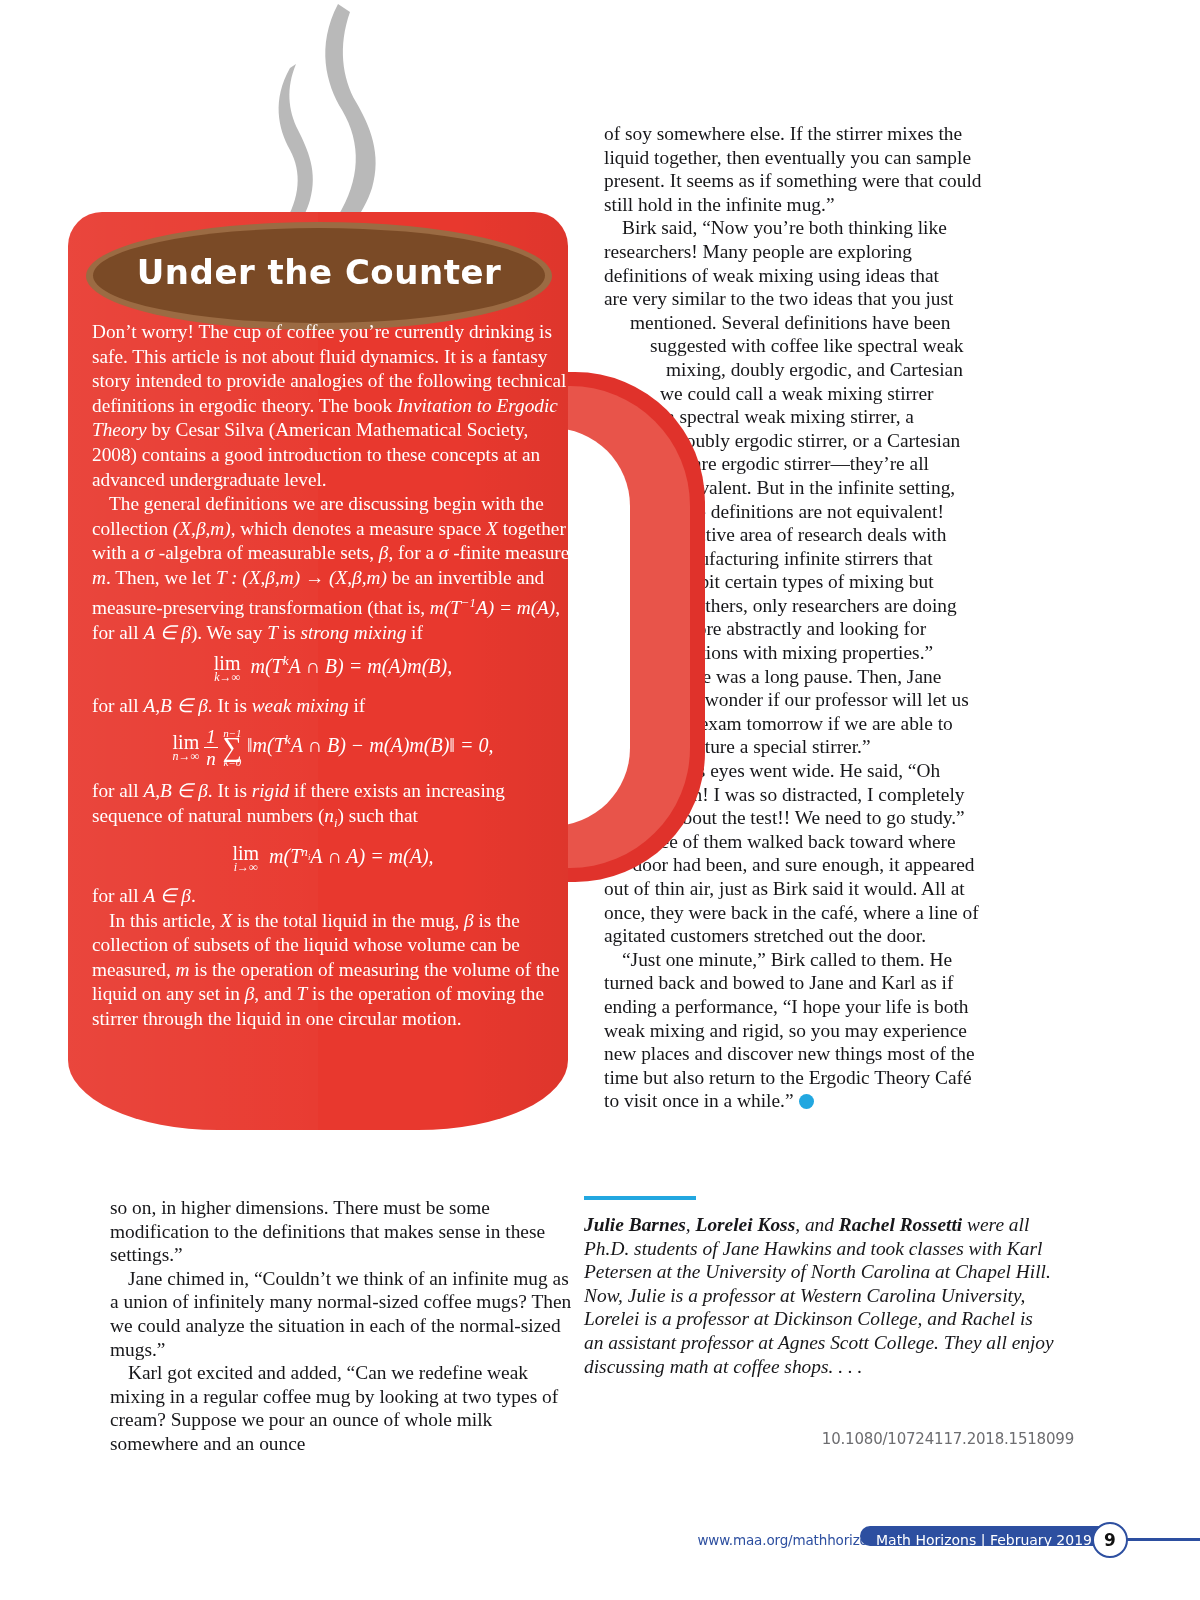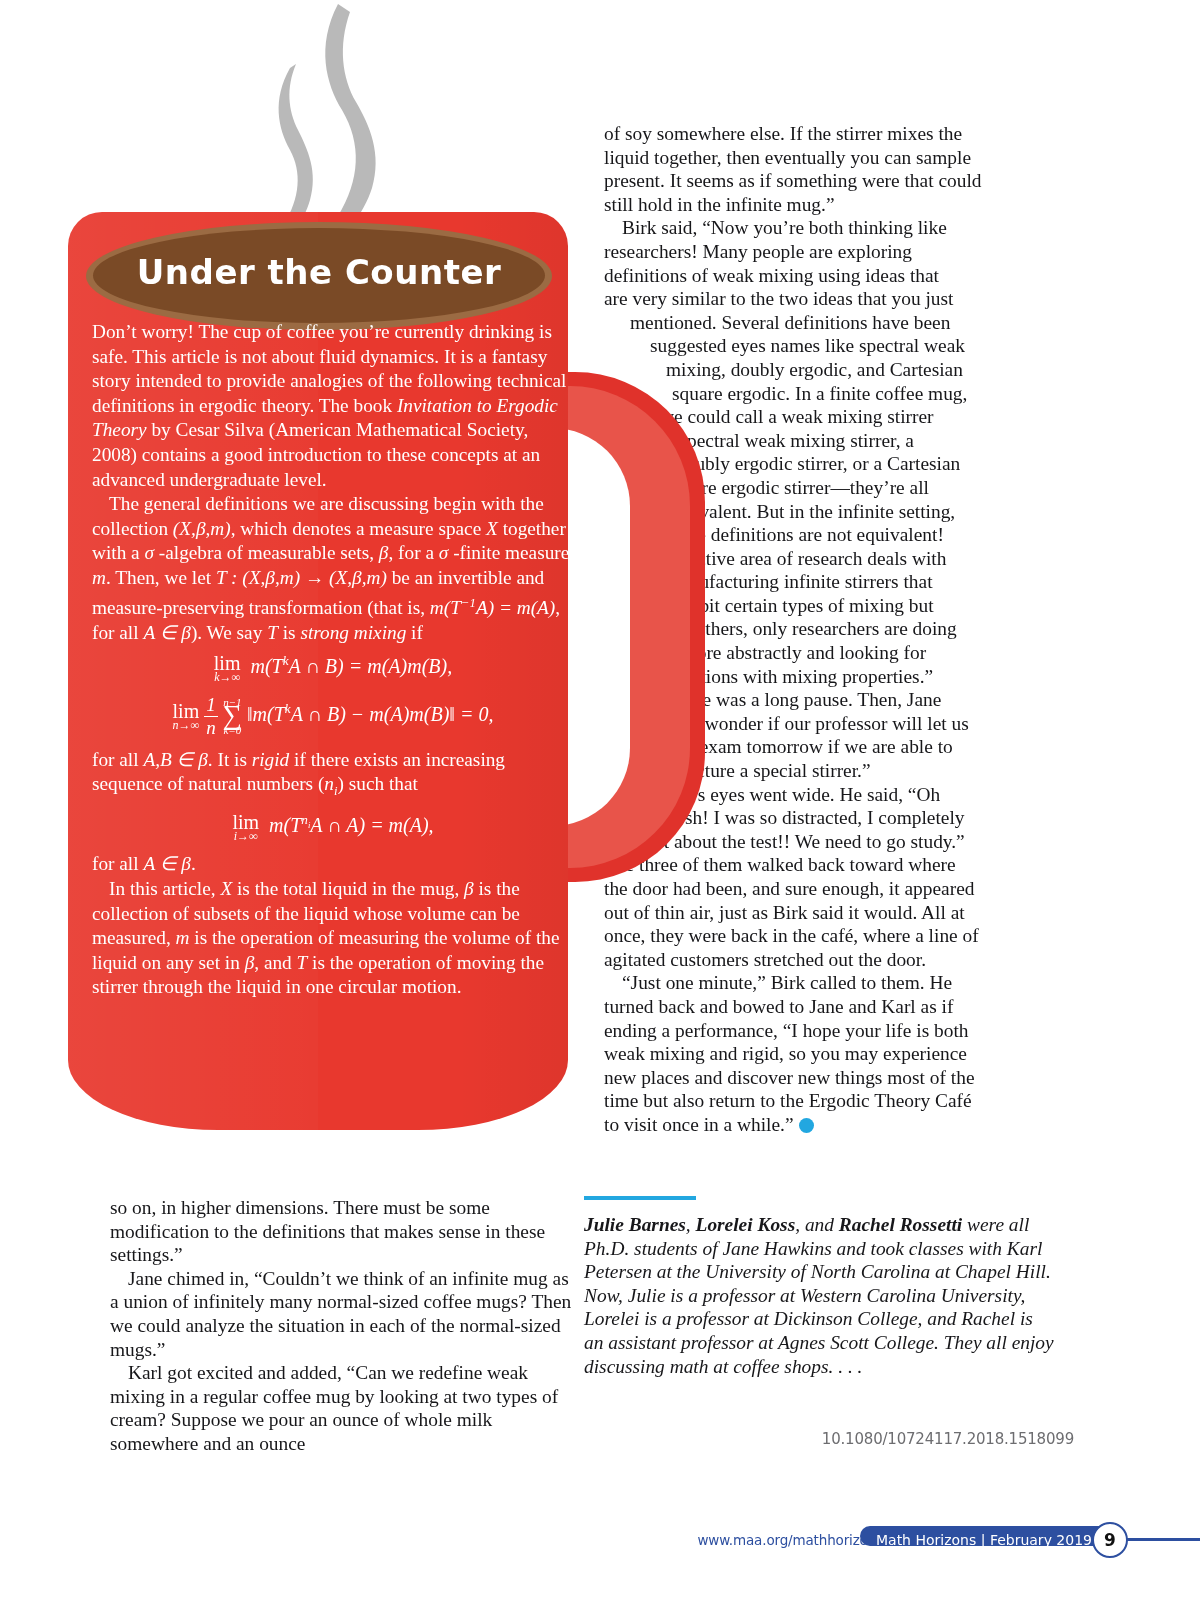--- a/index.html
+++ b/index.html
@@ -245,20 +245,21 @@
 
     <div class="mug-text">
       <p>Don’t worry! The cup of coffee you’re currently drinking is safe. This article is not about fluid dynamics. It is a fantasy story intended to provide analogies of the following technical definitions in ergodic theory. The book <i>Invitation to Ergodic Theory</i> by Cesar Silva (American Mathematical Society, 2008) contains a good introduction to these concepts at an advanced undergraduate level.</p>
       <p class="ind">The general definitions we are discussing begin with the collection <i>(X,β,m)</i>, which denotes a measure space <i>X</i> together with a <i>σ</i> -algebra of measurable sets, <i>β</i>, for a <i>σ</i> -finite measure <i>m</i>. Then, we let <i>T : (X,β,m) → (X,β,m)</i> be an invertible and measure-preserving transformation (that is, <i>m(T<sup>−1</sup>A) = m(A)</i>, for all <i>A ∈ β</i>). We say <i>T</i> is <i>strong mixing</i> if</p>
 
       <div class="eq">
         <span class="lim"><span class="big">lim</span><span class="sub">k→∞</span></span>
         <span>&nbsp;m(T<sup>k</sup>A ∩ B) = m(A)m(B),</span>
       </div>
 
+      <p>for all <i>A,B ∈ β</i>. It is <i>weak mixing</i> if</p>
 
       <div class="eq">
         <span class="lim"><span class="big">lim</span><span class="sub">n→∞</span></span>
         <span class="frac"><span class="n">1</span><span class="d">n</span></span>
         <span class="sum"><span class="up">n−1</span><span class="sg">∑</span><span class="dn">k=0</span></span>
         <span>‖m(T<sup>k</sup>A ∩ B) − m(A)m(B)‖ = 0,</span>
       </div>
 
       <p>for all <i>A,B ∈ β</i>. It is <i>rigid</i> if there exists an increasing sequence of natural numbers (<i>n<sub>i</sub></i>) such that</p>
 
@@ -276,23 +277,22 @@
     <div id="right-lines">
         <div class="line" style="margin-left: 0px;">of soy somewhere else. If the stirrer mixes the</div>
         <div class="line" style="margin-left: 0px;">liquid together, then eventually you can sample</div>
         <div class="line" style="margin-left: 0px;">present. It seems as if something were that could</div>
         <div class="line" style="margin-left: 0px;">still hold in the infinite mug.”</div>
         <div class="line" style="margin-left: 18px;">Birk said, “Now you’re both thinking like</div>
         <div class="line" style="margin-left: 0px;">researchers! Many people are exploring</div>
         <div class="line" style="margin-left: 0px;">definitions of weak mixing using ideas that</div>
         <div class="line" style="margin-left: 0px;">are very similar to the two ideas that you just</div>
         <div class="line" style="margin-left: 26px;">mentioned. Several definitions have been</div>
-        <div class="line" style="margin-left: 46px;">suggested eyes names like spectral weak</div>
+        <div class="line" style="margin-left: 46px;">suggested with coffee like spectral weak</div>
         <div class="line" style="margin-left: 62px;">mixing, doubly ergodic, and Cartesian</div>
-        <div class="line" style="margin-left: 68px;">square ergodic. In a finite coffee mug,</div>
         <div class="line" style="margin-left: 56px;">we could call a weak mixing stirrer</div>
         <div class="line" style="margin-left: 62px;">a spectral weak mixing stirrer, a</div>
         <div class="line" style="margin-left: 72px;">doubly ergodic stirrer, or a Cartesian</div>
         <div class="line" style="margin-left: 62px;">square ergodic stirrer—they’re all</div>
         <div class="line" style="margin-left: 62px;">equivalent. But in the infinite setting,</div>
         <div class="line" style="margin-left: 62px;">these definitions are not equivalent!</div>
         <div class="line" style="margin-left: 56px;">An active area of research deals with</div>
         <div class="line" style="margin-left: 62px;">manufacturing infinite stirrers that</div>
         <div class="line" style="margin-left: 62px;">exhibit certain types of mixing but</div>
         <div class="line" style="margin-left: 62px;">not others, only researchers are doing</div>

